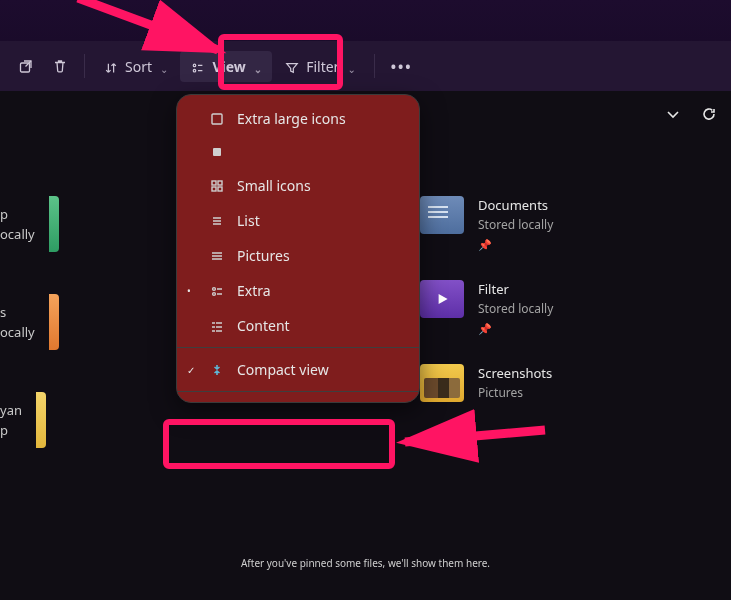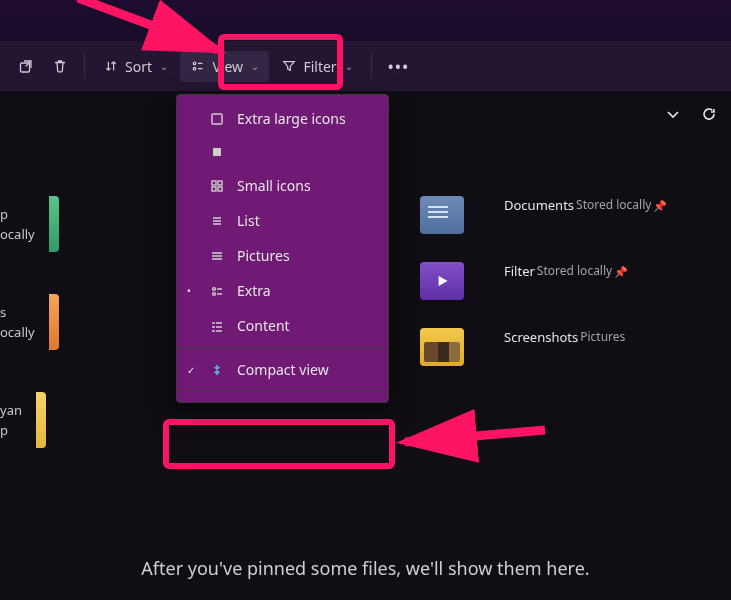--- a/index.html
+++ b/index.html
@@ -22,31 +22,32 @@
   .toolbar {
     height: 50px;
     background: #241633;
     display: flex;
     align-items: center;
     padding: 0 10px;
     gap: 2px;
   }
   .tb-btn {
     display: flex;
-    align-items: center;
+    align-items: flex-end;
     gap: 6px;
     padding: 6px 10px;
     border-radius: 4px;
     color: #CFC8D8;
     cursor: pointer;
   }
   .tb-btn.icon-only { padding: 6px 8px; }
   .tb-sep { width: 1px; height: 24px; background: #3A2C4A; margin: 0 6px; }
   .tb-btn.active {
     background: #332644;
+    font-weight: bold;
   }
   .chev { font-size: 10px; opacity: 0.7; margin-left: 2px; }
   .tb-icon { width: 16px; height: 16px; display: inline-flex; align-items: center; justify-content: center; }
   .dots { letter-spacing: 2px; font-weight: bold; }
 
   
   .right-controls {
     position: absolute;
     top: 104px;
     right: 12px;
@@ -80,41 +81,41 @@
   
   .right-items {
     position: absolute;
     left: 420px;
     top: 196px;
     display: flex;
     flex-direction: column;
     gap: 28px;
   }
   .r-item { display:flex; gap:14px; align-items:flex-start; }
-  .r-item .txt { display:flex; flex-direction:row; gap:2px;margin-left:26px; }
+  .r-item .txt { display:flex; flex-direction:column; gap:2px; }
   .r-item .title { color:#E6E6E6; font-size:13px; }
   .r-item .sub { color:#a3a3a3; font-size:12px; }
   .folder-icon { width:44px; height:38px; border-radius:4px; position:relative; }
   .folder-docs { background: linear-gradient(#6E8BB8,#4E6E9E); }
   .folder-docs::before { content:""; position:absolute; left:8px; top:10px; width:20px; height:2px; background:#D7E2F1; box-shadow: 0 5px 0 #D7E2F1, 0 10px 0 #D7E2F1; }
   .folder-vid { background: linear-gradient(#8250C7,#5E2FA8); display:flex; align-items:center; justify-content:center; }
   .folder-vid svg { fill:#fff; }
   .folder-shots { background: linear-gradient(#F2C94C,#E0A92F); overflow:hidden; }
   .folder-shots::after { content:""; position:absolute; left:4px; top:14px; width:36px; height:20px; background:linear-gradient(90deg,#6B4A2C 0 40%, #3A2C1C 40% 70%, #8C6B3C 70% 100%); border-radius:2px; }
   .pin { color:#A9A9A9; font-size:11px; margin-top:2px; }
 
   
   .menu {
     position: absolute;
     left: 176px;
     top: 94px;
-    width: 213px;
-    background: #701a75;
+    width: 244px;
+    background: #7f1d1d;
     border: 1px solid #3A3A3A;
-    border-radius: 4px;
+    border-radius: 15px;
     padding: 6px 0;
     box-shadow: 0 8px 24px rgba(0,0,0,0.5);
     z-index: 50;
   }
   .m-item {
     display: flex;
     align-items: center;
     gap: 12px;
     padding: 8px 14px 8px 32px;
     position: relative;
@@ -148,21 +149,21 @@
     z-index:110;
   }
   .arrow svg { overflow:visible; }
 
   .bottom-hint {
     position:absolute;
     left:0; right:0;
     top: 556px;
     text-align:center;
     color:#CFCFCF;
-    font-size:18px;
+    font-size:10px;
   }
 </style>
 </head>
 <body>
 
 <div class="top-purple"></div>
 
 <div class="toolbar">
   <div class="tb-btn icon-only">
     <span class="tb-icon">

